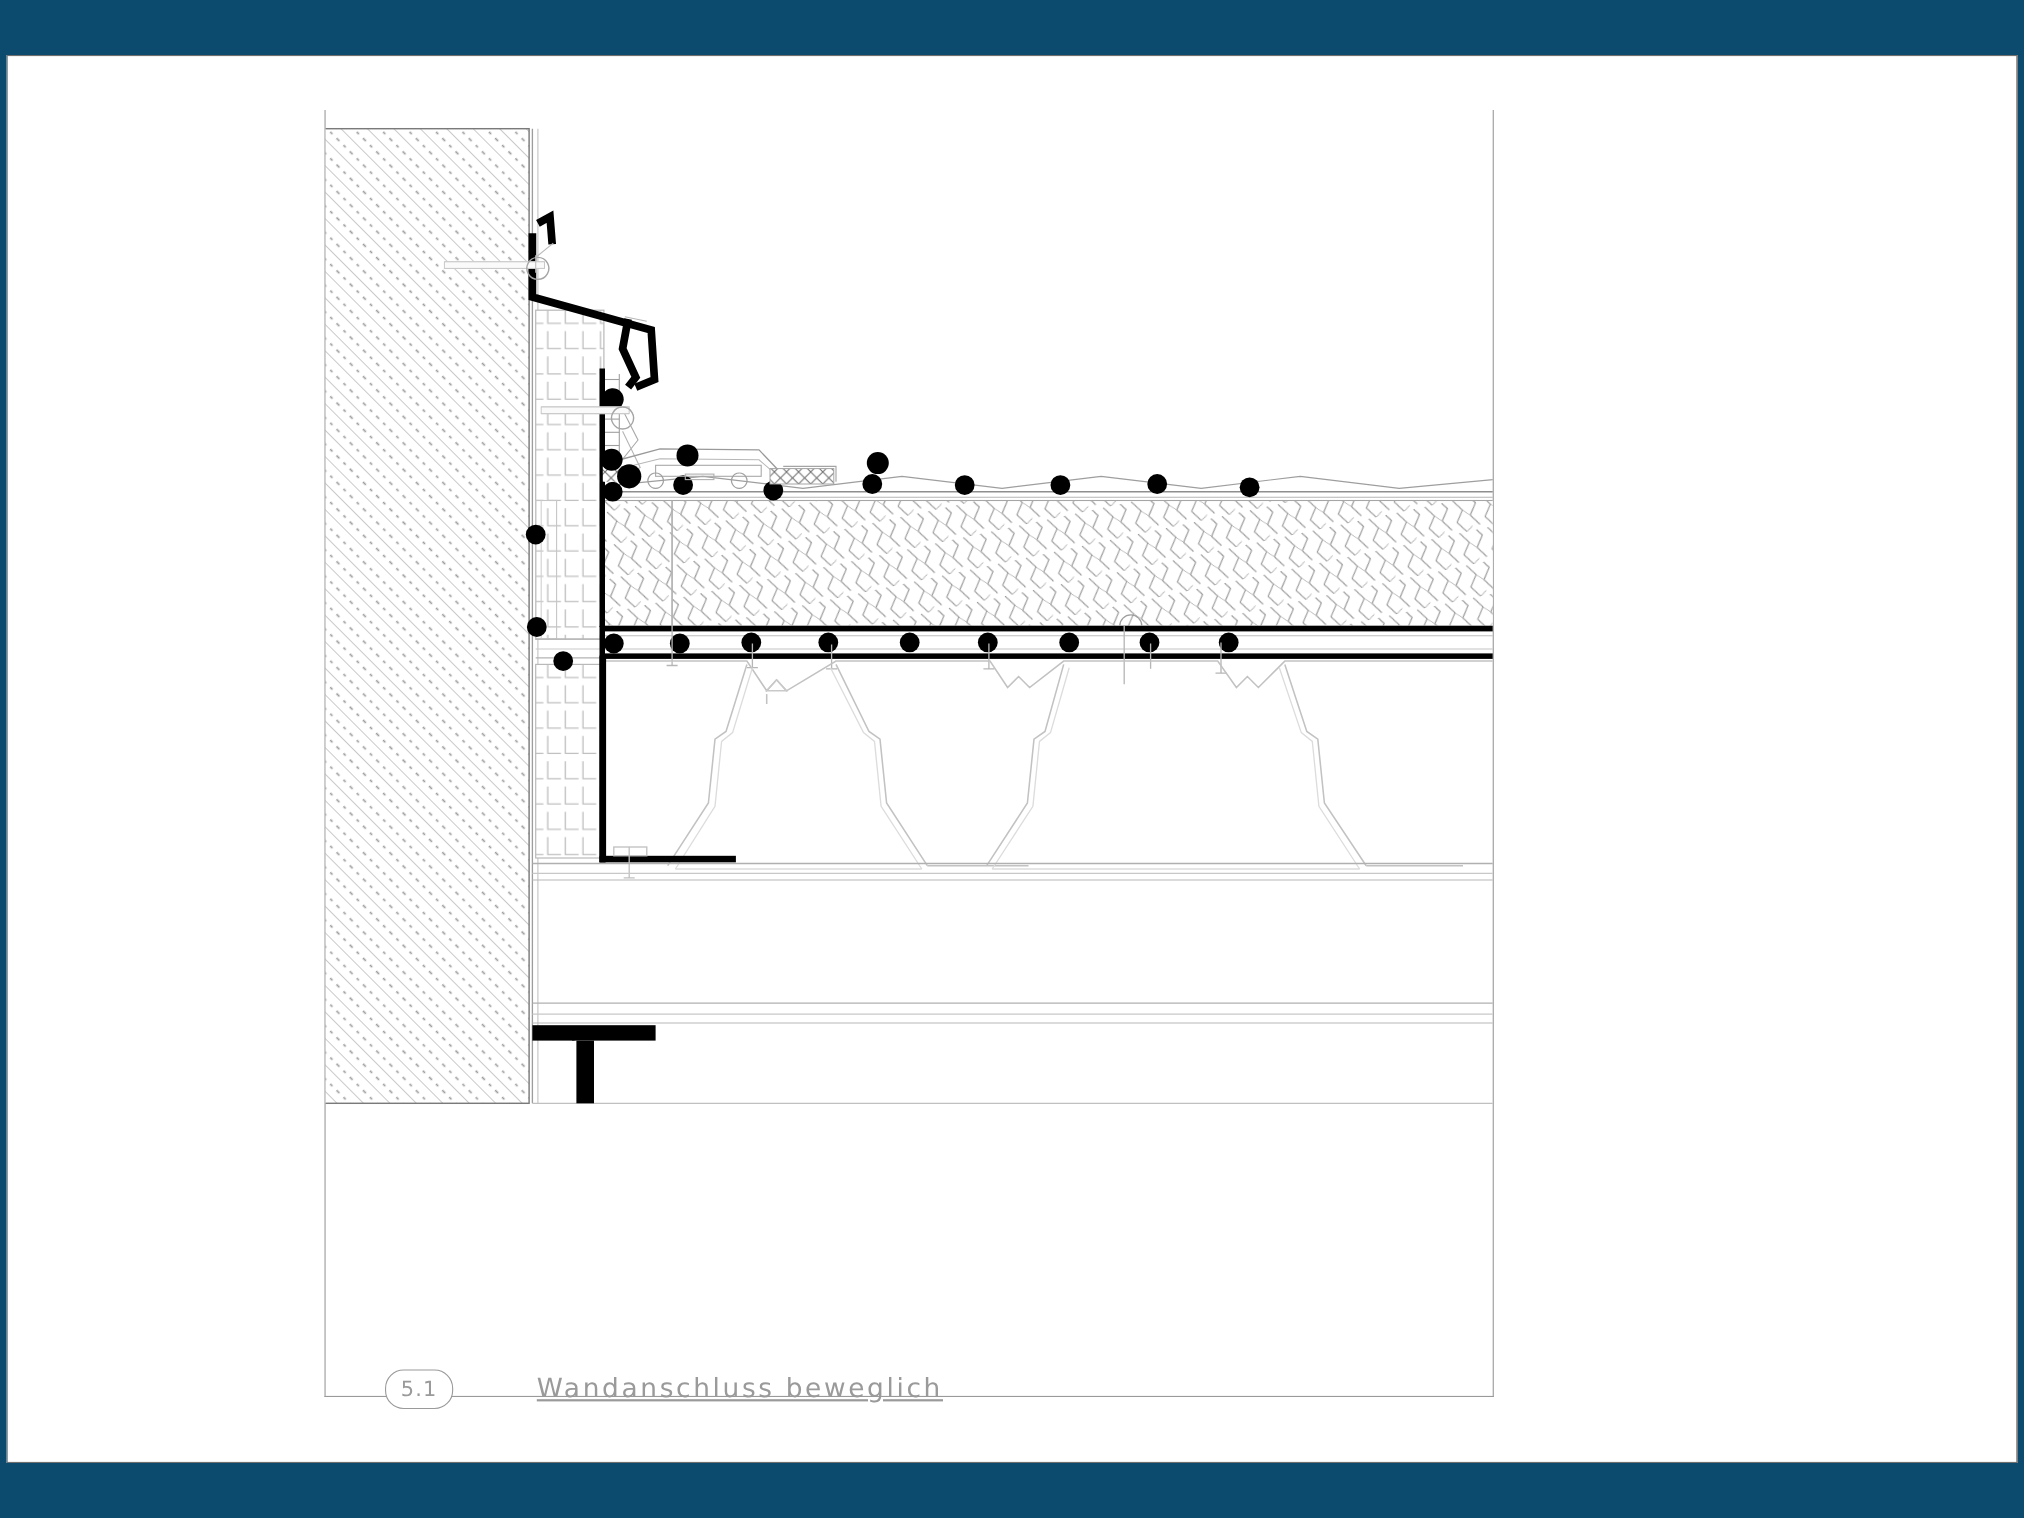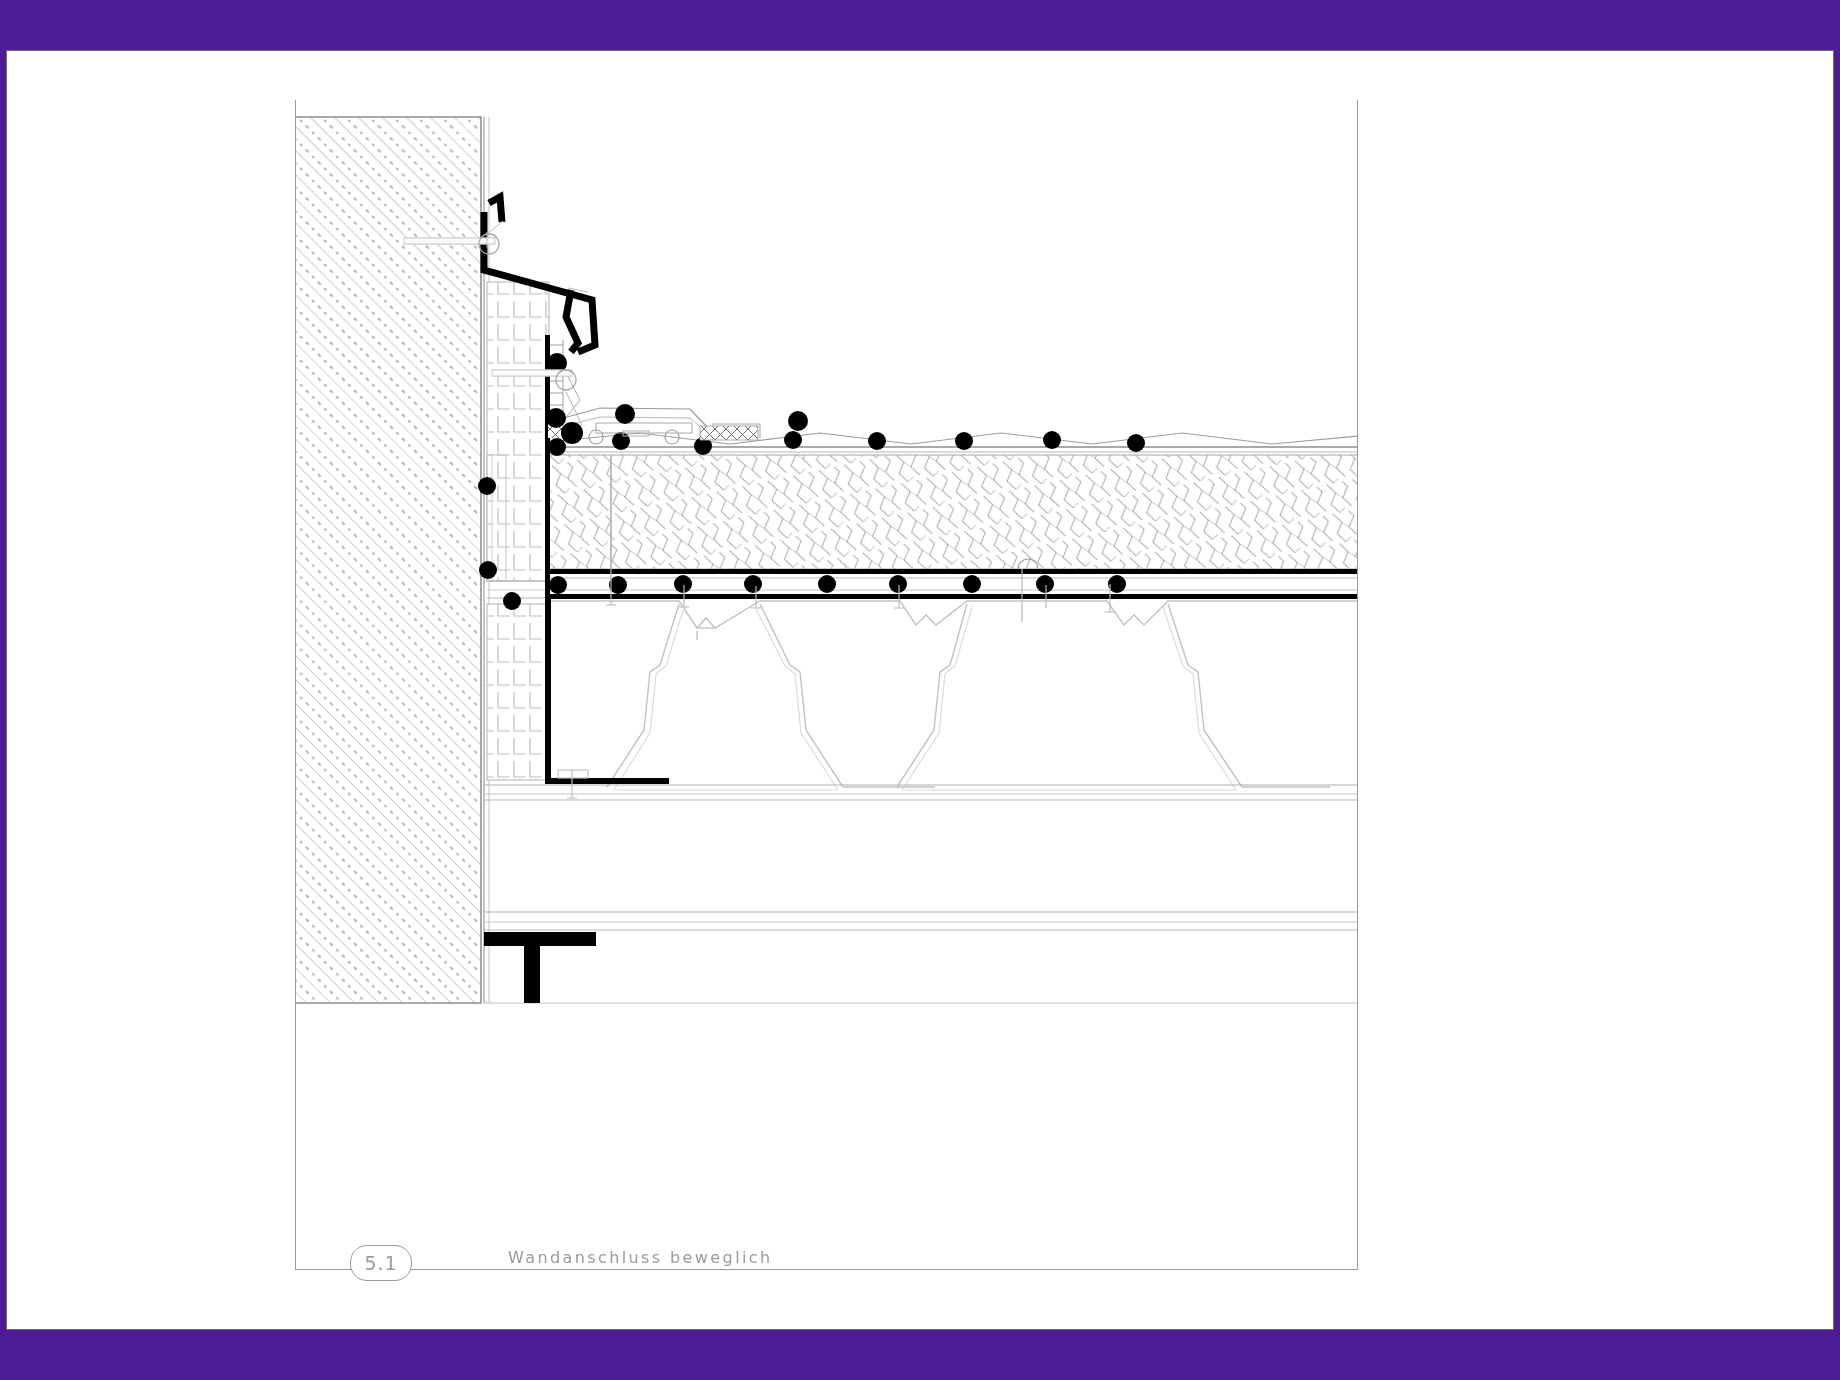--- a/index.html
+++ b/index.html
@@ -1,41 +1,42 @@
 <!DOCTYPE html>
 <html><head>
 <meta charset="utf-8">
 <style>
   html,body{margin:0;padding:0;background:#ffffff;}
   body{
     width:1840px;height:1380px;
     font-family:"DejaVu Sans","Liberation Sans",sans-serif;
     overflow:hidden;position:relative;
   }
-  #sheet{position:absolute;left:0;top:0;width:1840px;height:1380px;background:#4c1d95;}
+  #sheet{position:absolute;left:0;top:0;width:1840px;height:1380px;background:#0c4a6e;}
   #outer-frame{
     position:absolute;left:6px;top:50px;width:1828px;height:1280px;
     border:1px solid #6f6f6f;box-sizing:border-box;background:#fff;
   }
   #drawing-frame{
     position:absolute;left:295px;top:100px;width:1063px;height:1170px;
     border:1px solid #9a9a9a;border-top:none;box-sizing:border-box;background:#fff;
   }
   #svg-stage{position:absolute;left:0;top:0;width:1840px;height:1380px;}
   .title-block{position:absolute;left:0;top:0;}
   #tb-tag{
     position:absolute;left:350px;top:1245px;width:60px;height:34px;
     border:1px solid #9a9a9a;border-radius:17px;
     display:flex;align-items:center;justify-content:center;
     font-size:19px;color:#9a9a9a;letter-spacing:1px;background:#fff;
   }
   #tb-title{
-    position:absolute;left:508px;top:1248px;
-    font-size:16px;color:#9a9a9a;letter-spacing:2.4px;
+    position:absolute;left:488px;top:1248px;
+    font-size:24px;color:#9a9a9a;letter-spacing:2.4px;
     white-space:nowrap;
+    text-decoration:underline;
   }
 </style>
 </head>
 <body>
 
 <div id="sheet">
 
   <div id="outer-frame"></div>
   <div id="drawing-frame"></div>
 

